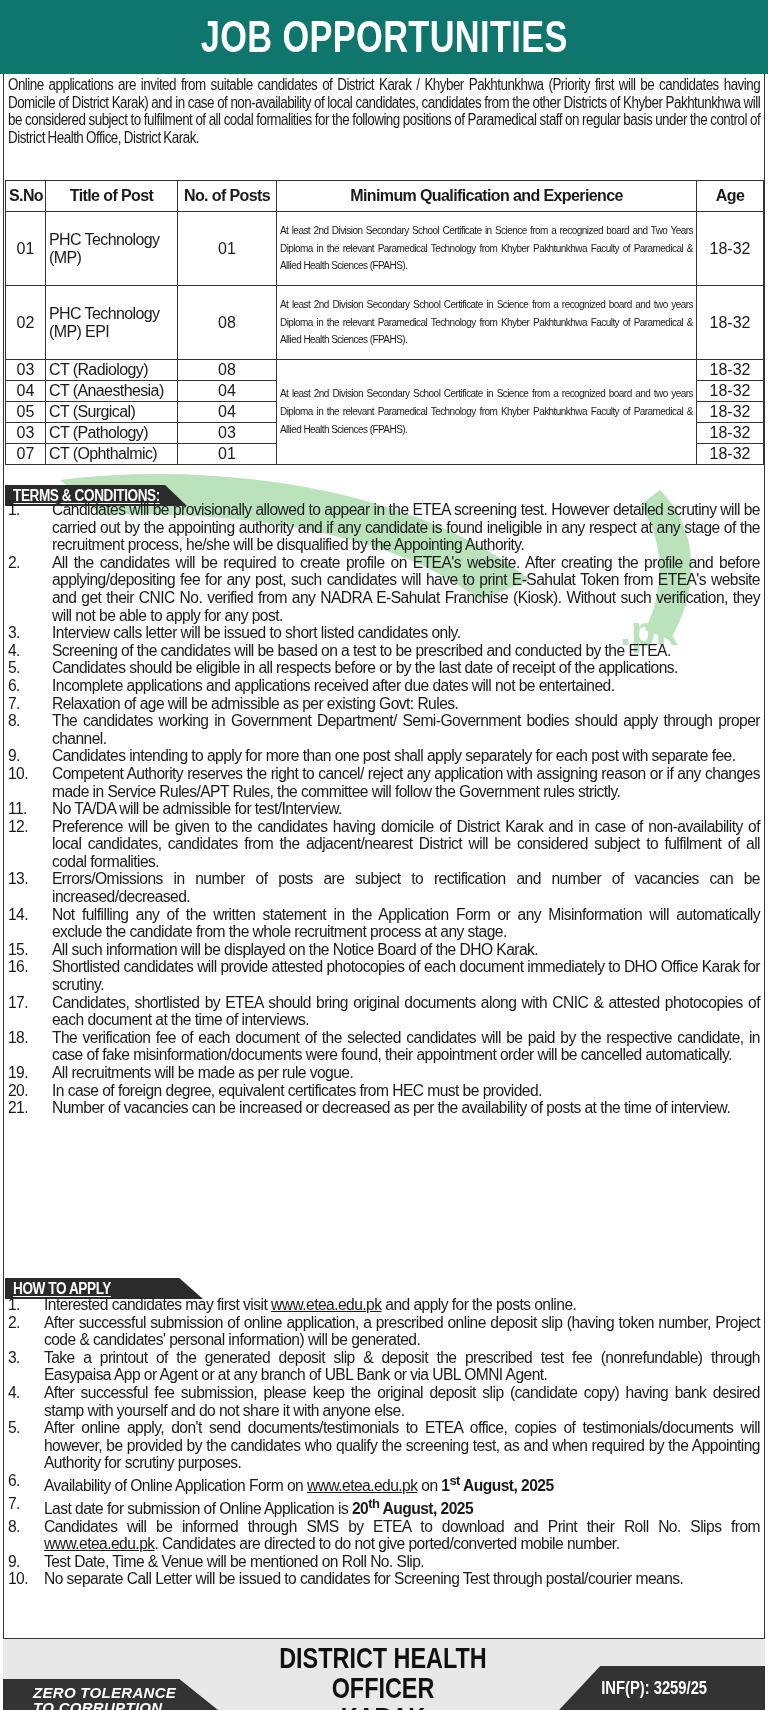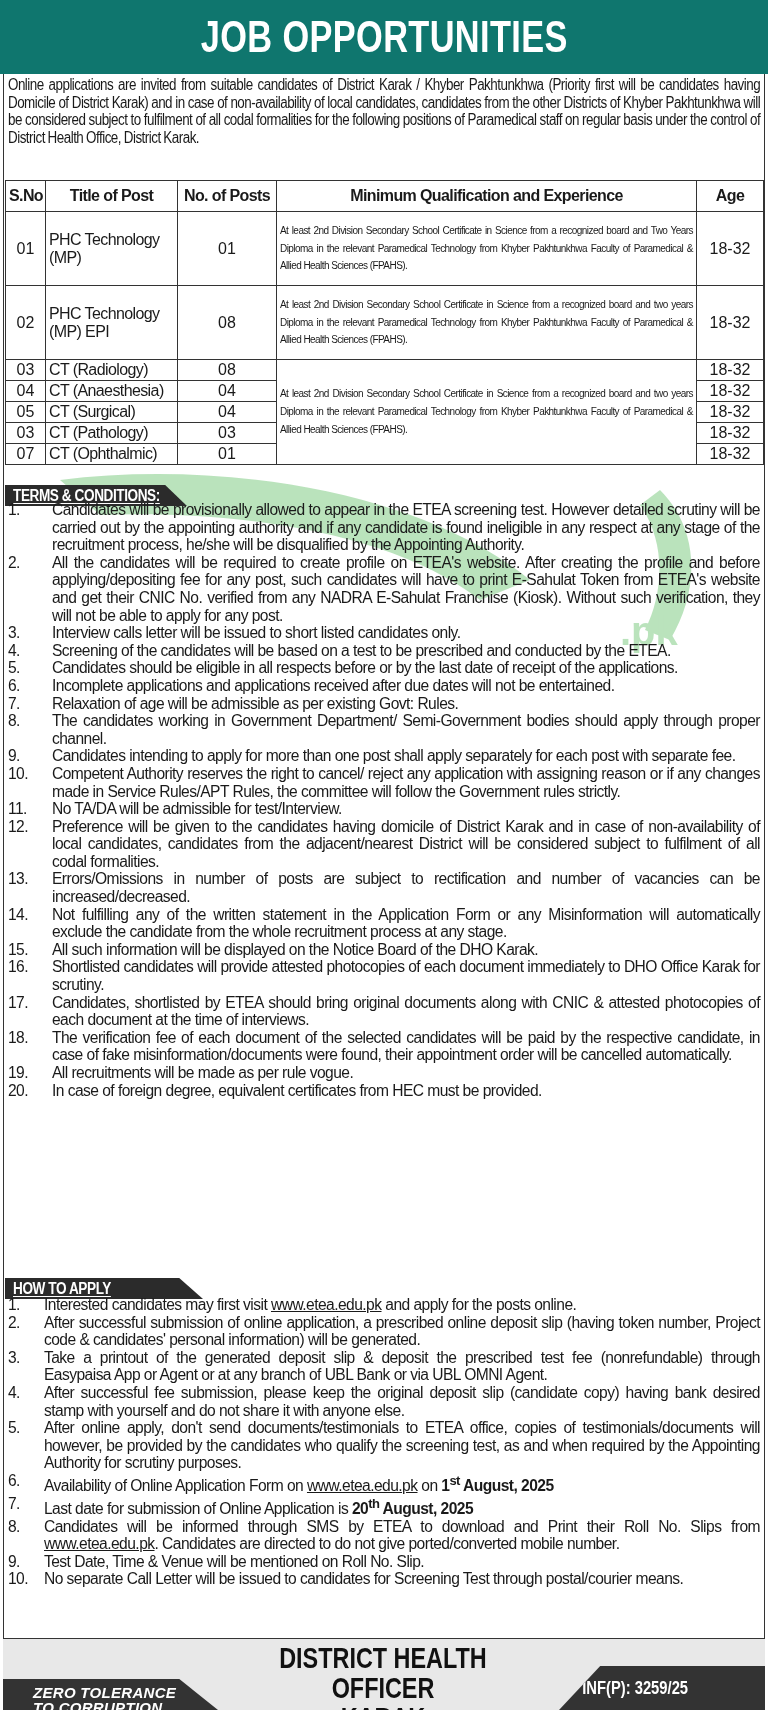--- a/index.html
+++ b/index.html
@@ -95,21 +95,21 @@
   .foot-left {
     position: absolute; left: 0; bottom: 0; width: 215px; height: 31px;
     background: #333; clip-path: polygon(0 0, 82% 0, 100% 100%, 0 100%);
     color: #fff; font-style: italic; font-weight: bold; font-size: 15px; line-height: 15px;
     padding: 6px 0 0 30px; letter-spacing: 0.3px;
   }
   .foot-right {
     position: absolute; right: 0; bottom: 0; width: 206px; height: 44px;
     background: #333; clip-path: polygon(20% 0, 100% 0, 100% 100%, 0 100%);
     color: #fff; font-weight: bold; font-size: 18px;
-    display: flex; align-items: center; justify-content: flex-start; padding-right: 38px;
+    display: flex; align-items: center; justify-content: center; padding-right: 38px;
   }
   .foot-right span { display:inline-block; transform: scaleX(0.82); transform-origin: right center; }
   .foot-center {
     position: absolute; left: 200px; top: 4px; width: 360px; text-align: center;
     font-weight: bold; font-size: 30px; line-height: 30px; color: #111;
   }
   .foot-center span { display: block; transform: scaleX(0.78); }
 </style>
 </head>
 <body>
@@ -274,20 +274,24 @@
       <span class="txt">The verification fee of each document of the selected candidates will be paid by the respective candidate, in case of fake misinformation/documents were found, their appointment order will be cancelled automatically.</span>
     </div>
   <div class="item">
       <span class="num">19.</span>
       <span class="txt">All recruitments will be made as per rule vogue.</span>
     </div>
   <div class="item">
       <span class="num">20.</span>
       <span class="txt">In case of foreign degree, equivalent certificates from HEC must be provided.</span>
     </div>
+  <div class="item">
+      <span class="num">21.</span>
+      <span class="txt">Number of vacancies can be increased or decreased as per the availability of posts at the time of interview.</span>
+    </div>
 </div>
 
 <div class="ribbon" style="top:1270px; width:198px;">
   <span>HOW TO APPLY</span>
 </div>
 
 <div class="list howto" style="top:1296px;">
   <div class="item">
       <span class="num">1.</span>
       <span class="txt"><span>Interested candidates may first visit </span><span class="u">www.etea.edu.pk</span><span> and apply for the posts online.</span></span>

